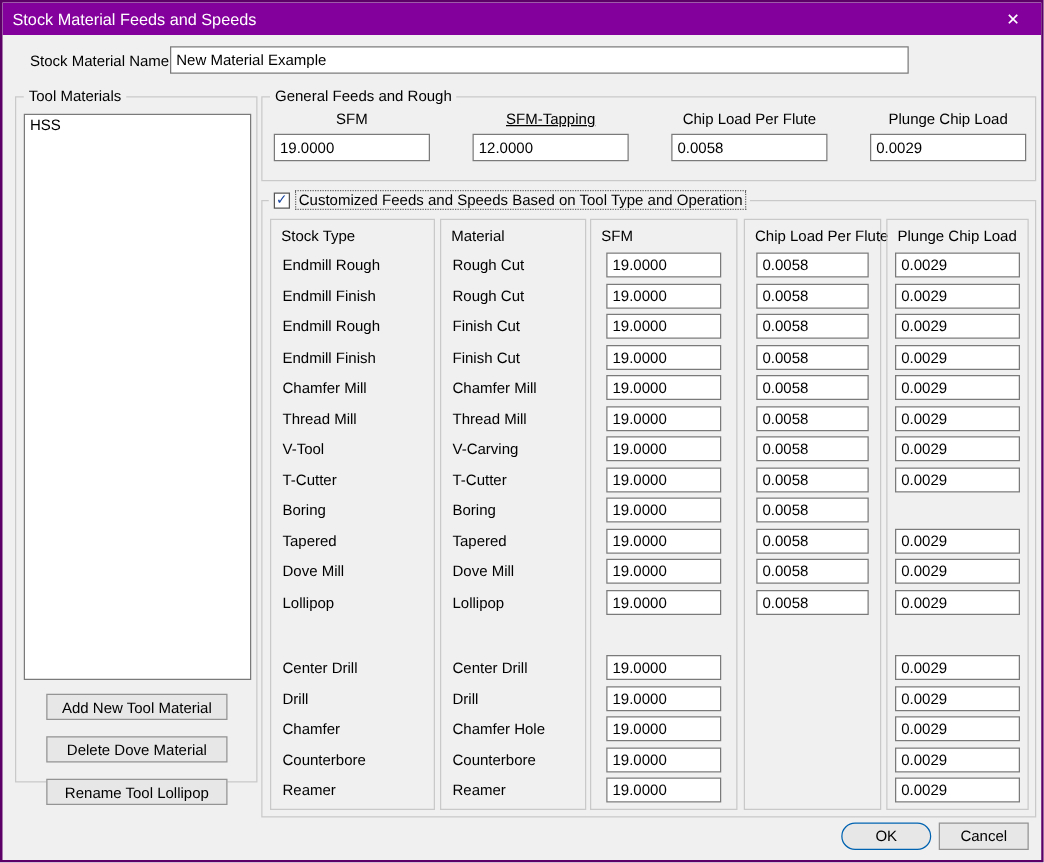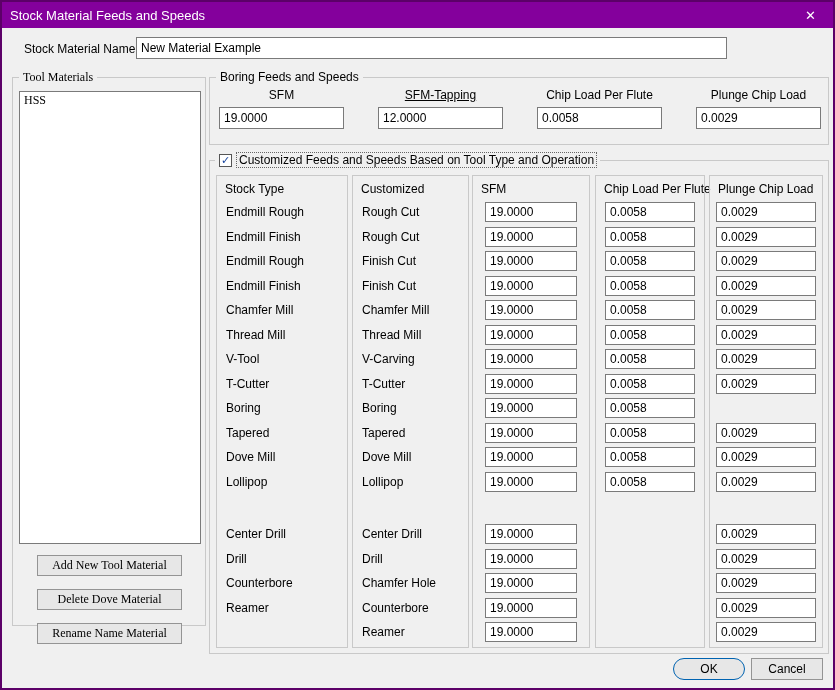--- a/index.html
+++ b/index.html
@@ -75,32 +75,32 @@
   <div class="titlebar">
     <span class="title">Stock Material Feeds and Speeds</span>
   </div>
   <div class="close-btn">
     <span>✕</span>
   </div>
 
   <div class="label" style="left:22px; top:40px;">Stock Material Name</div>
   <input class="tb" style="position: absolute; left: 134px; top: 35px; width: 591px;" value="New Material Example">
 
-  <div class="groupbox" style="left:10px; top:75px; width:194px; height:549px;font-family:Liberation Serif, serif;">
+  <div class="groupbox" style="left:10px; top:75px; width:194px; height:549px;">
     <div class="legend">Tool Materials</div>
     <div class="listbox" style="left:6px; top:13px; width:182px; height:453px;">
       <div class="list-item">HSS</div>
     </div>
     <button class="btn" style="left:24px; top:477px; width:145px; height:21px;text-align:center;">Add New Tool Material</button>
     <button class="btn" style="left:24px; top:511px; width:145px; height:21px;">Delete Dove Material</button>
-    <button class="btn" style="left:24px; top:545px; width:145px; height:21px;">Rename Name Material</button>
+    <button class="btn" style="left:24px; top:545px; width:145px; height:21px;">Rename Tool Lollipop</button>
   </div>
 
   <div class="groupbox" style="left:207px; top:75px; width:620px; height:68px;">
-    <div class="legend">Boring Feeds and Speeds</div>
+    <div class="legend">General Feeds and Rough</div>
 
     <div class="gfield" style="left:9px; top:10px;">
       <div class="glabel">SFM</div>
       <input class="tb" value="19.0000" style="">
     </div>
     <div class="gfield" style="left:168px; top:10px;text-decoration:underline;">
       <div class="glabel">SFM-Tapping</div>
       <input class="tb" value="12.0000" style="">
     </div>
     <div class="gfield" style="left:327px; top:10px;">
@@ -131,27 +131,28 @@
           <div class="trow tlabel">Chamfer Mill</div>
           <div class="trow tlabel">Thread Mill</div>
           <div class="trow tlabel">V-Tool</div>
           <div class="trow tlabel">T-Cutter</div>
           <div class="trow tlabel">Boring</div>
           <div class="trow tlabel">Tapered</div>
           <div class="trow tlabel">Dove Mill</div>
           <div class="trow tlabel">Lollipop</div>
           <div class="trow rgap tlabel">Center Drill</div>
           <div class="trow tlabel">Drill</div>
+          <div class="trow tlabel">Chamfer</div>
           <div class="trow tlabel">Counterbore</div>
           <div class="trow tlabel">Reamer</div>
         </div>
     </div>
 
     <div class="col" style="left:142px; top:14px; width:117px; height:473px;">
-      <div class="colhead">Customized</div>
+      <div class="colhead">Material</div>
       <div class="rows">
           <div class="trow tlabel">Rough Cut</div>
           <div class="trow tlabel">Rough Cut</div>
           <div class="trow tlabel">Finish Cut</div>
           <div class="trow tlabel">Finish Cut</div>
           <div class="trow tlabel">Chamfer Mill</div>
           <div class="trow tlabel">Thread Mill</div>
           <div class="trow tlabel">V-Carving</div>
           <div class="trow tlabel">T-Cutter</div>
           <div class="trow tlabel">Boring</div>

